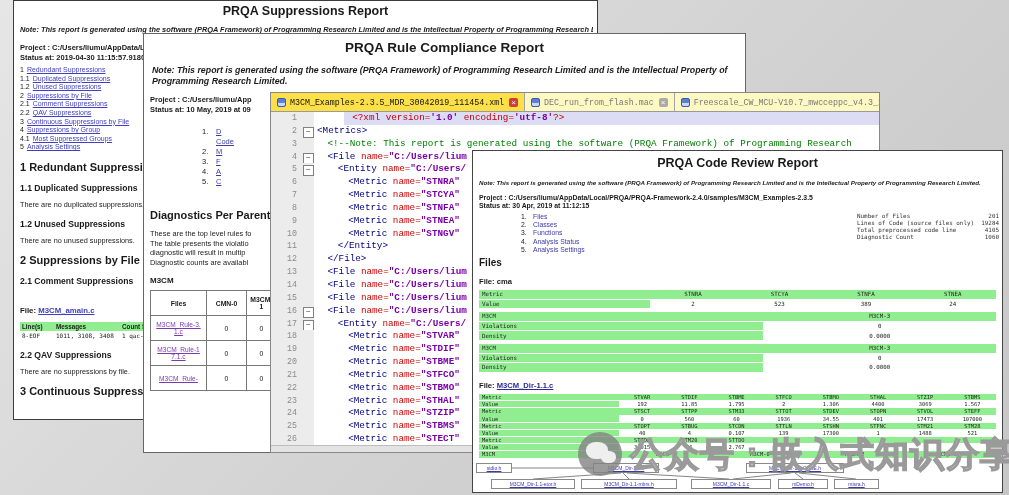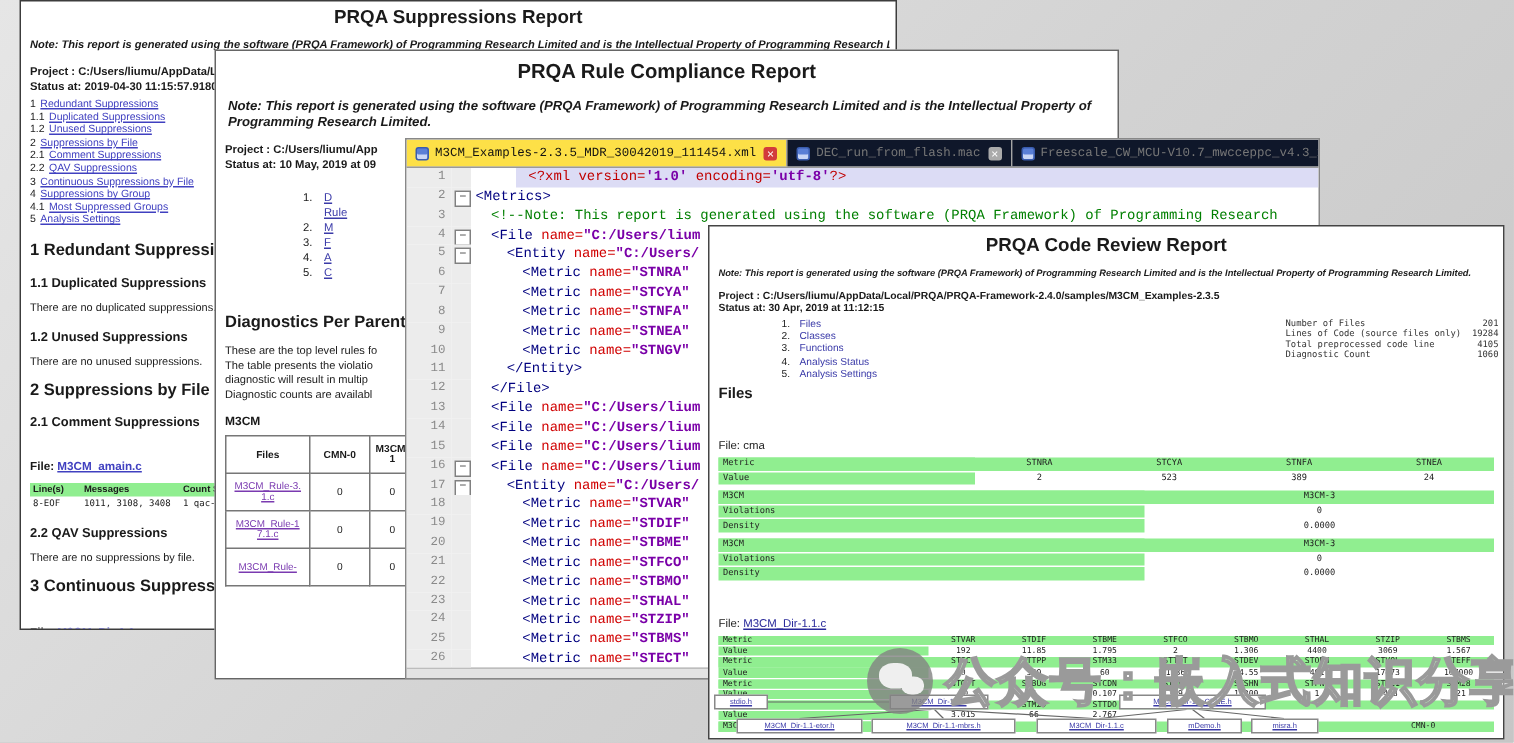--- a/index.html
+++ b/index.html
@@ -48,21 +48,21 @@
   .cmp-table{margin-top:5px;border-collapse:collapse}
   .cmp-table td,.cmp-table th{border:1px solid #777;font-size:6.8px;text-align:center;
     vertical-align:middle;padding:2px 3px;height:25px}
   .cmp-table th{font-weight:bold}
   .cmp-file a{color:#7a3ab0;text-decoration:underline;font-size:6.6px;display:inline-block;width:46px;word-break:break-all}
 
   
   #win3{left:270px;top:92px;width:610px;height:361px;border-color:#888;background:#d8d8d8;overflow:hidden}
   .tabbar{display:flex;height:19px;background:#c9c9c9;border-bottom:1px solid #9a9a9a;overflow:hidden}
   .ed-tab{display:flex;align-items:center;padding:0 6px;border-right:1px solid #a5a5a5;
-    background:#0f172a;color:#777;white-space:nowrap;cursor:pointer}
+    background:#fef9c3;color:#777;white-space:nowrap;cursor:pointer}
   .ed-tab.active{background:#fde047;color:#111}
   .tab-icon{width:9px;height:9px;border-radius:2px;background:#5a7fd6;border:1px solid #3a5cad;
     margin-right:4px;flex:none;box-shadow:inset 0 -3px 0 #c9d6f5}
   .tab-label{font-family:"Liberation Mono",monospace;font-size:8.3px}
   .tab-close{width:9px;height:9px;border-radius:2px;background:#aaa;color:#fff;font-size:8px;
     line-height:9px;text-align:center;margin-left:5px;flex:none;cursor:pointer}
   .tab-close.red{background:#d23b3b}
   #ed-lines{background:#fff;height:333px;overflow:hidden}
   .ed-line{display:flex;height:12.85px;font-family:"Liberation Mono",monospace;font-size:9.3px;line-height:12.85px}
   .ed-gut{flex:none;width:30px;background:#ececec;color:#8a8a8a;text-align:right;padding-right:4px;font-size:8.3px}
@@ -83,21 +83,21 @@
   #win4 .statline{font-size:6.9px;font-weight:bold}
   .w4-top{position:relative;height:46px}
   #w4-toc{position:absolute;left:42px;top:4px}
   .t4row{font-size:6.8px;line-height:8.2px;color:#3a3aa8;white-space:normal;width:70px}
   .t4num{color:#222;display:inline-block;width:12px}
   #w4-stats{position:absolute;left:378px;top:4px;width:142px;font-family:"DejaVu Sans Mono",monospace;font-size:5.9px;line-height:7px;color:#333}
   .statrow{display:flex}
   .statrow .sl{flex:1;white-space:nowrap}
   .statrow .sv{text-align:right;white-space:nowrap}
   .files-h{font-size:10px;font-weight:bold;margin-top:2px}
-  .file-h{font-size:7.6px;font-weight:normal;margin-top:24px}
+  .file-h{font-size:7.6px;font-weight:bold;margin-top:9px}
   .file-h a{color:#2a2a9a;text-decoration:underline}
   .g-table{margin-top:4px}
   .g-row{display:flex;height:8.6px;margin-bottom:1px;align-items:center;
     font-family:"DejaVu Sans Mono",monospace;font-size:5.8px;color:#222}
   .g-row.green{background:#90ee90}
   .g-label{background:#90ee90;height:100%;display:flex;align-items:center;padding-left:3px}
   .g-cell{text-align:center}
   .w33{width:33%}.w55{width:55%}.w45{width:45%}.w27{width:27%}
   .cma-cell{width:16.75%}
   .big-cell{width:9.125%}
@@ -177,21 +177,21 @@
   </section>
 
   <section class="win" id="win2">
     <div class="title">PRQA Rule Compliance Report</div>
     <div class="note">Note: This report is generated using the software (PRQA Framework) of Programming Research Limited and is the Intellectual Property of Programming Research Limited.</div>
     <div class="w2-left">
       <div class="projline">Project : C:/Users/liumu/App</div>
       <div class="statline">Status at: 10 May, 2019 at 09</div>
       <div id="w2-toc">
           <div class="t2row"><span class="t2num">1.</span><span class="t2frag">D</span></div>
-          <div class="t2row"><span class="t2num"></span><span class="t2frag">Rule</span></div>
+          <div class="t2row"><span class="t2num"></span><span class="t2frag">Code</span></div>
           <div class="t2row"><span class="t2num">2.</span><span class="t2frag">M</span></div>
           <div class="t2row"><span class="t2num">3.</span><span class="t2frag">F</span></div>
           <div class="t2row"><span class="t2num">4.</span><span class="t2frag">A</span></div>
           <div class="t2row"><span class="t2num">5.</span><span class="t2frag">C</span></div>
         </div>
       <div class="h1s">Diagnostics Per Parent R</div>
       <div class="w2para" id="w2-para">
           <div>These are the top level rules fo</div>
           <div>The table presents the violatio</div>
           <div>diagnostic will result in multip</div>

